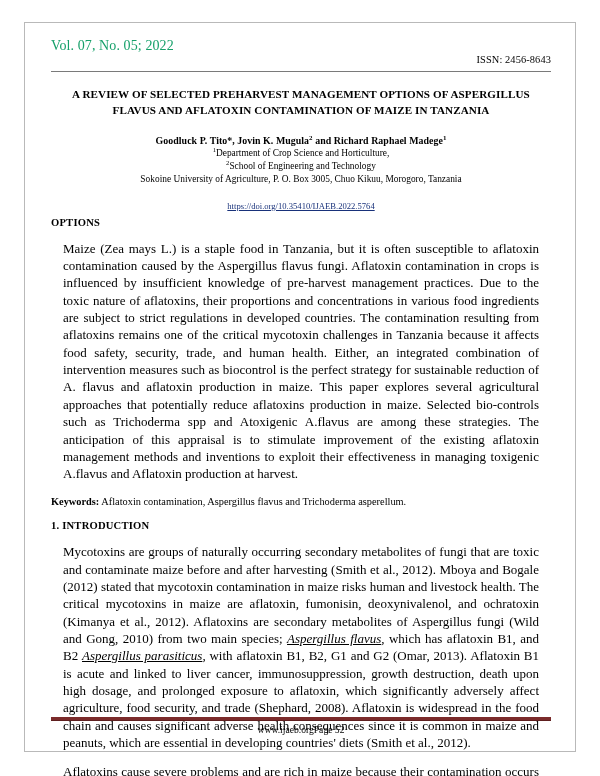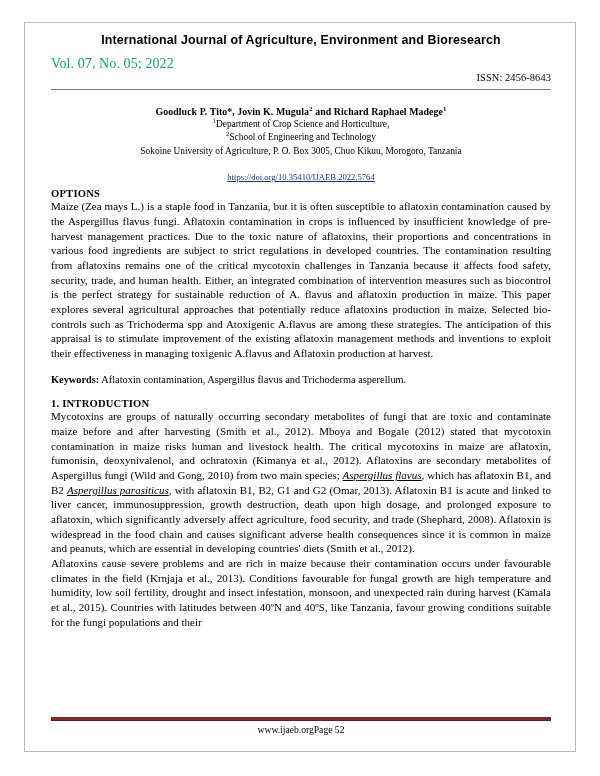--- a/index.html
+++ b/index.html
@@ -94,25 +94,25 @@
   
   .sec-head {
     font-size: 10.6px;
     font-weight: bold;
     margin: 4px 0 0 0;
     letter-spacing: 0.2px;
   }
   .sec-head.intro { margin-top: 12px; }
 
   p.body {
-    font-size: 11px;
+    font-size: 13px;
     line-height: 1.335;
     text-align: justify;
     text-justify: inter-word;
-    margin: 0;
+    margin: 12px;
   }
   p.body + p.body { margin-top: 0; }
 
   .kw {
     font-size: 10.35px;
     margin: 12px 0 0 0;
     line-height: 1.33;
   }
   .kw b { font-weight: bold; }
   .it { font-style: italic; text-decoration: underline; }
@@ -136,28 +136,28 @@
     align-items: baseline;
     font-size: 9.6px;
   }
 </style>
 </head>
 <body>
 
 <div class="page">
   <div class="page-inner">
 
-    <div class="journal-title">International Journal of Agriculture, Environment and Bioresearch</div>
 
     <div class="vol-line" style="color: rgb(22, 160, 106);">Vol. 07, No. 05; 2022</div>
 
     <div class="issn-line">ISSN: 2456-8643</div>
 
     <hr class="head-rule">
 
+    <div class="paper-title">A REVIEW OF SELECTED PREHARVEST MANAGEMENT OPTIONS OF ASPERGILLUS FLAVUS AND AFLATOXIN CONTAMINATION OF MAIZE IN TANZANIA</div>
 
     <div class="authors">Goodluck P. Tito*, Jovin K. Mugula<sup>2</sup> and Richard Raphael Madege<sup>1</sup></div>
 
     <div class="affil"><sup>1</sup>Department of Crop Science and Horticulture,</div>
     <div class="affil"><sup>2</sup>School of Engineering and Technology</div>
     <div class="affil">Sokoine University of Agriculture, P. O. Box 3005, Chuo Kikuu, Morogoro, Tanzania</div>
 
     <div class="doi-wrap">
       <a class="doi-link" href="#" style="color: rgb(24, 49, 122);">https://doi.org/10.35410/IJAEB.2022.5764</a>
     </div>

